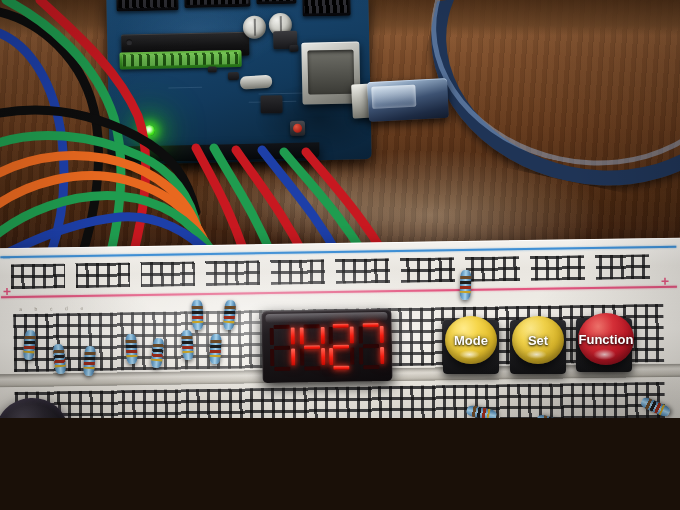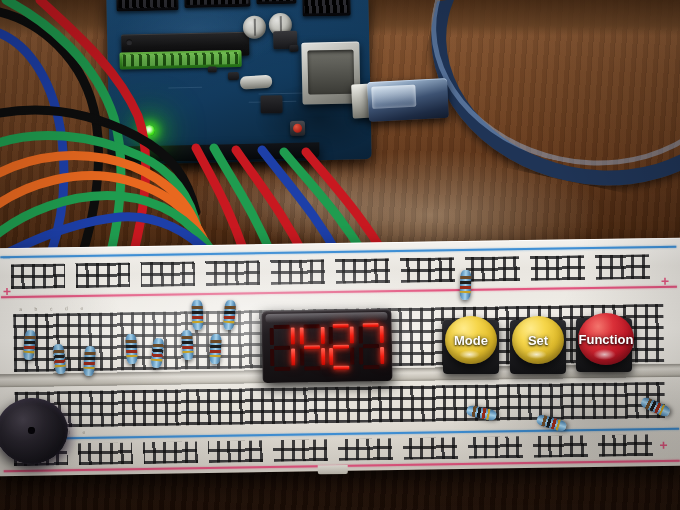--- a/index.html
+++ b/index.html
@@ -1,21 +1,21 @@
 <!DOCTYPE html>
 <html><head>
 <meta charset="utf-8">
 <title>Arduino Breadboard Clock Photo</title>
 <style>
   html,body{margin:0;padding:0;background:#1a1008;}
   body{font-family:"Liberation Sans",sans-serif;}
 
   #scene{
     position:relative;
-    width:680px;height:510px;
+    width:680px;height:418px;
     overflow:hidden;
     background:#4c1d95;
   }
 
   
   .wood{
     position:absolute;inset:0;
     background:
       
       radial-gradient(ellipse 240px 90px at 430px 215px, rgba(255,235,205,.38), rgba(255,235,205,0) 72%),

